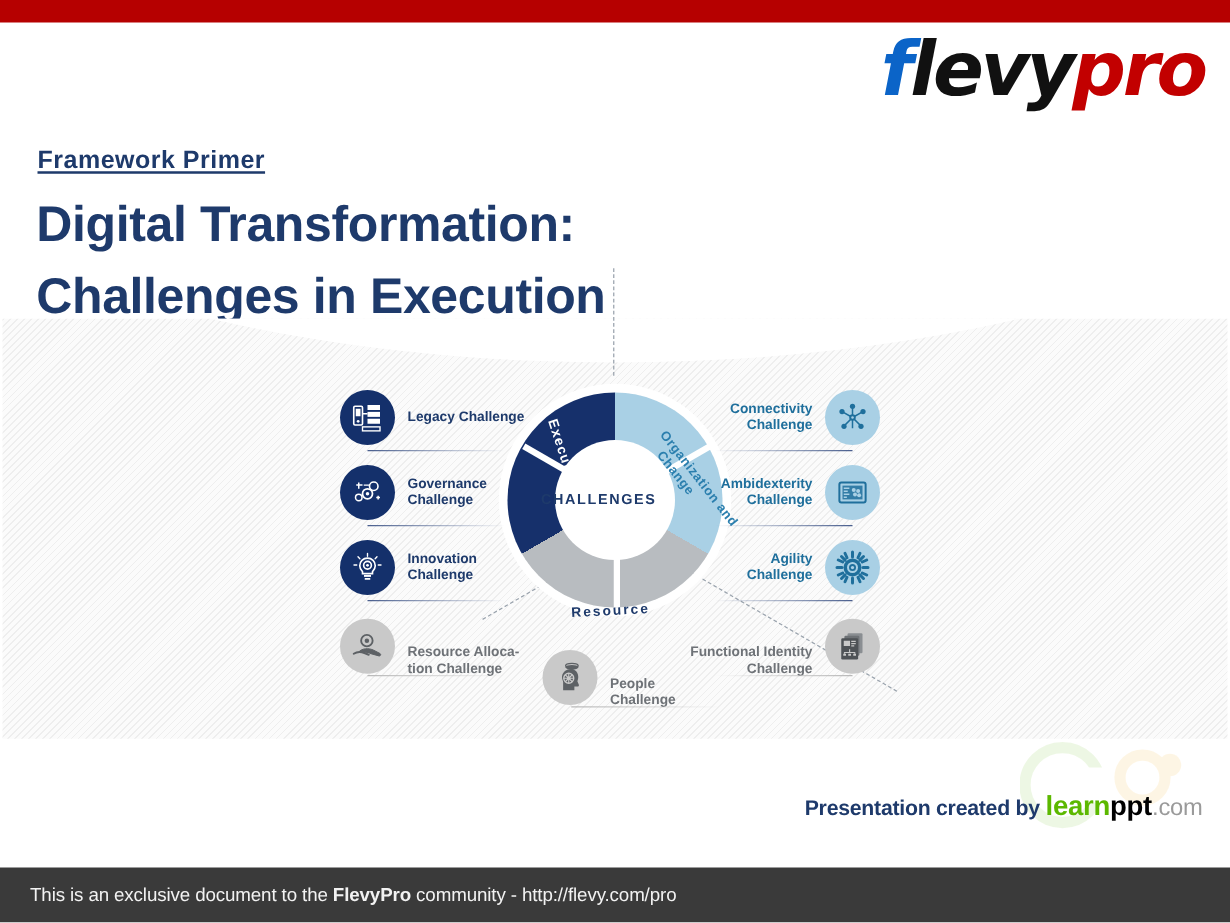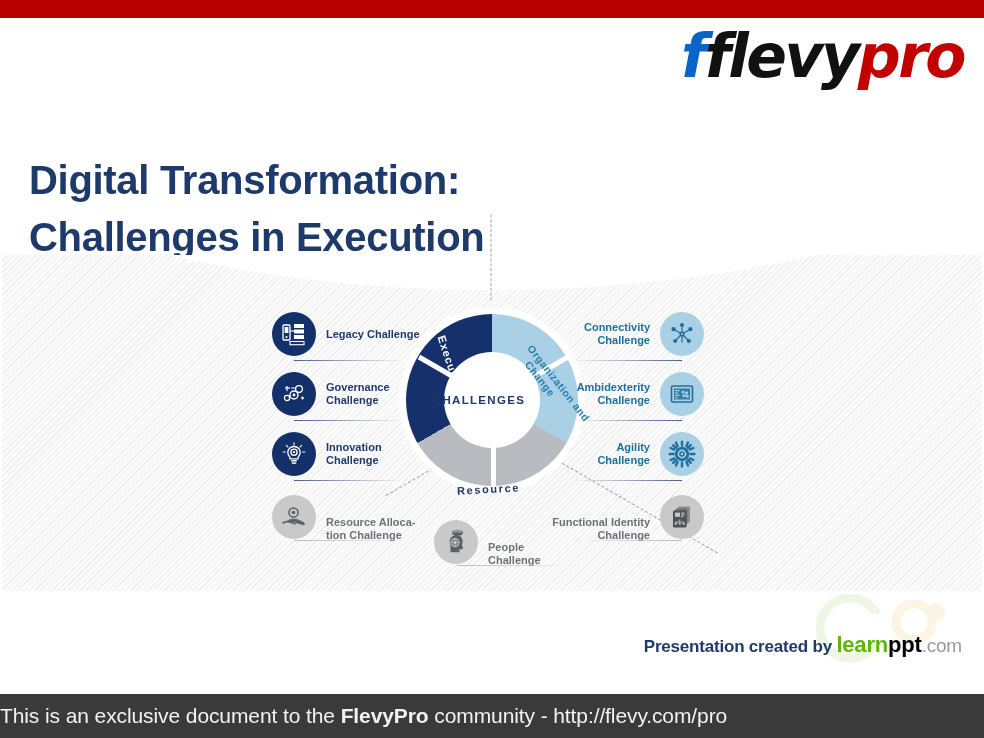--- a/index.html
+++ b/index.html
@@ -221,38 +221,40 @@
   }
 
   
   .footer {
     position: absolute; left: 0; top: 694px;
     width: 984px; height: 44px;
     background: #3a3a3a;
     display: flex; align-items: center;
   }
   .footer .ftxt {
+    margin-left: 24px;
     color: #f2f2f2;
-    font-size: 21px;
+    font-size: 15px;
     letter-spacing: -0.1px;
     white-space: nowrap;
   }
   .footer .ftxt b { font-weight: 700; }
 </style>
 </head>
 <body>
 
 <div id="slide">
 
   <div class="topbar"></div>
 
   <div class="logo">
-    <span class="lf">f</span><span class="lev">flevy</span><span class="lp">pro</span>
-  </div>
-
+    <span class="lf">f</span><span class="lev">levy</span><span class="lp">pro</span>
+  </div>
+
+  <div class="eyebrow">Framework Primer</div>
   <div class="title">
     <span class="l1">Digital Transformation:</span>
     <span class="l2">Challenges in Execution</span>
   </div>
 
   <div class="band">
     <div class="band-arc"></div>
   </div>
 
   <div class="diagram">

